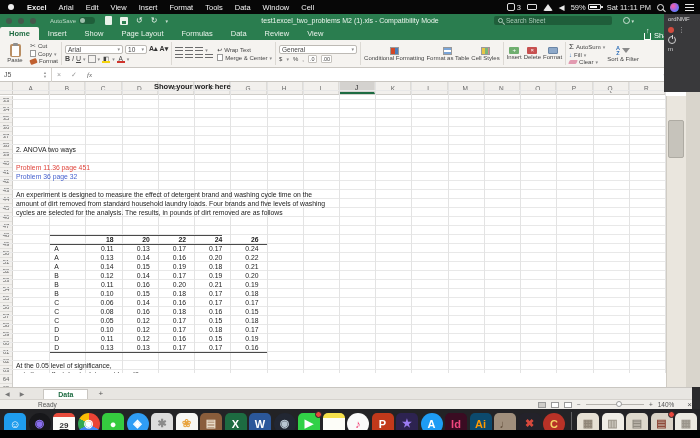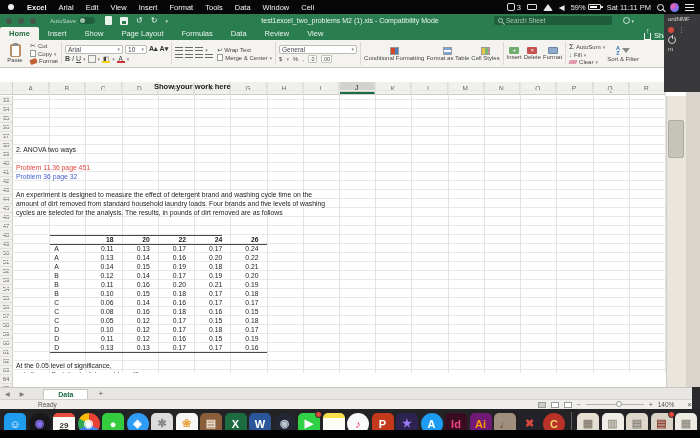--- a/index.html
+++ b/index.html
@@ -399,20 +399,30 @@
               <span>A</span>
               <span>Z</span>
             </span>
             <span class="funnel"></span>
           </span>
         <span>Sort &amp; Filter</span>
       </div>
     </div>
   </div>
 
+  <div id="fbar" class="abs">
+    <div id="namebox">
+      <span>J5</span>
+      <span class="stp">▲<br>▼</span>
+    </div>
+    <span class="fbtn">×</span>
+    <span class="fbtn">✓</span>
+    <span class="fbtn fx">fx</span>
+    <span class="dd">▾</span>
+  </div>
 
   <div id="sheet" class="abs">
     <div id="colhdr">
         <div id="corner"></div>
         <div class="colh">A</div>
         <div class="colh">B</div>
         <div class="colh">C</div>
         <div class="colh">D</div>
         <div class="colh">E</div>
         <div class="colh">F</div>
@@ -648,21 +658,21 @@
       </div>
       <div class="dicon" style="background: rgb(45, 35, 80);">
         <span style="color: rgb(155, 123, 243);">★</span>
       </div>
       <div class="dicon round" style="background: rgb(30, 156, 244);">
         <span style="color: rgb(255, 255, 255);">A</span>
       </div>
       <div class="dicon" style="background: rgb(58, 12, 34);">
         <span style="color: rgb(241, 71, 127);">Id</span>
       </div>
-      <div class="dicon" style="background: #701a75;">
+      <div class="dicon" style="background: #0c4a6e;">
         <span style="color: rgb(255, 154, 0);">Ai</span>
       </div>
       <div class="dicon" style="background: rgb(160, 143, 124);">
         <span style="color: rgb(90, 70, 50);">♩</span>
       </div>
       <div class="dicon" style="background: rgb(35, 34, 42);">
         <span style="color: rgb(214, 73, 60);">✖</span>
       </div>
       <div class="dicon round" style="background: rgb(184, 50, 39);">
         <span style="color: rgb(245, 213, 101);">C</span>

